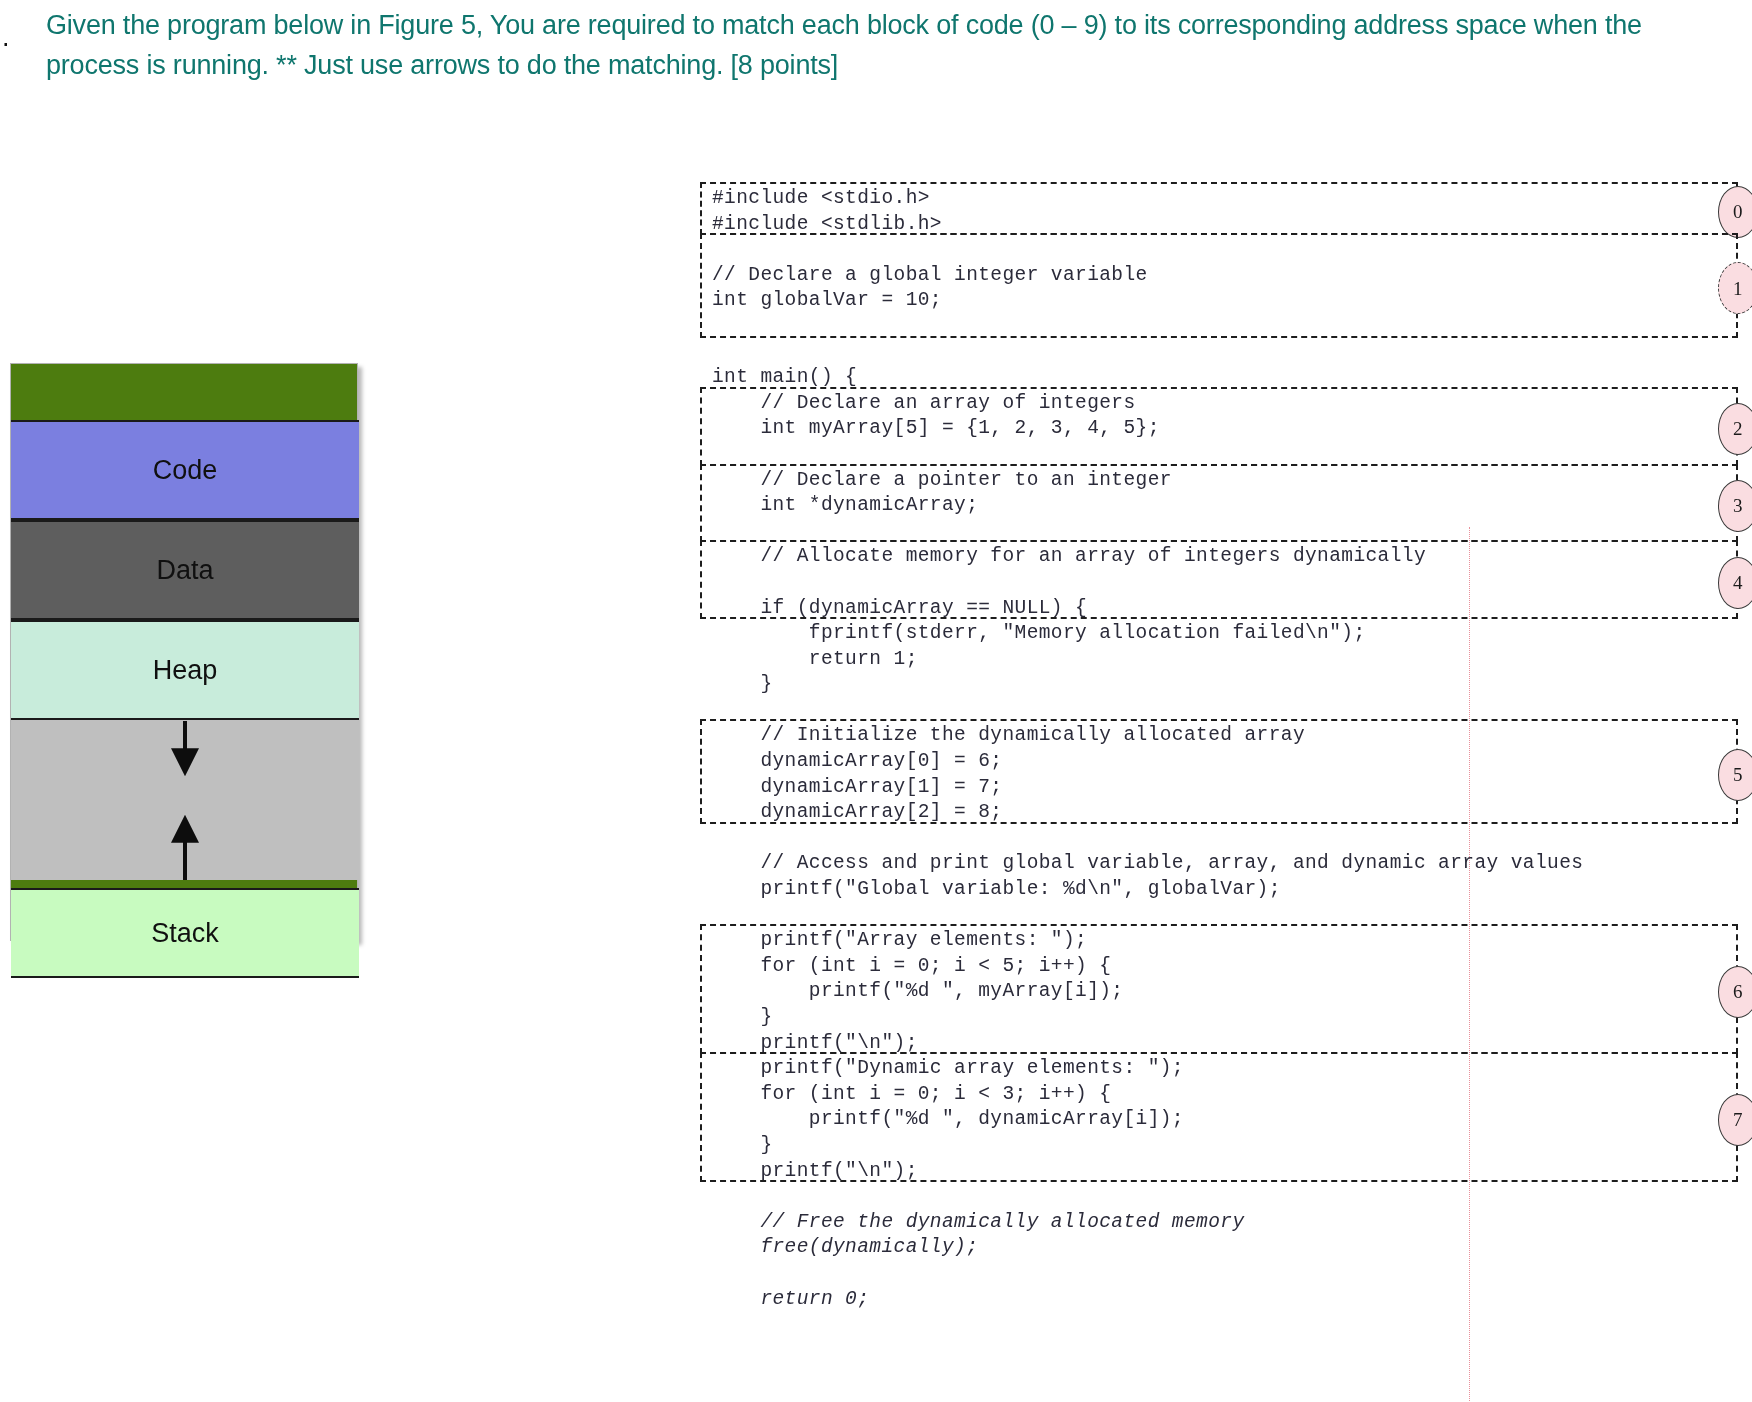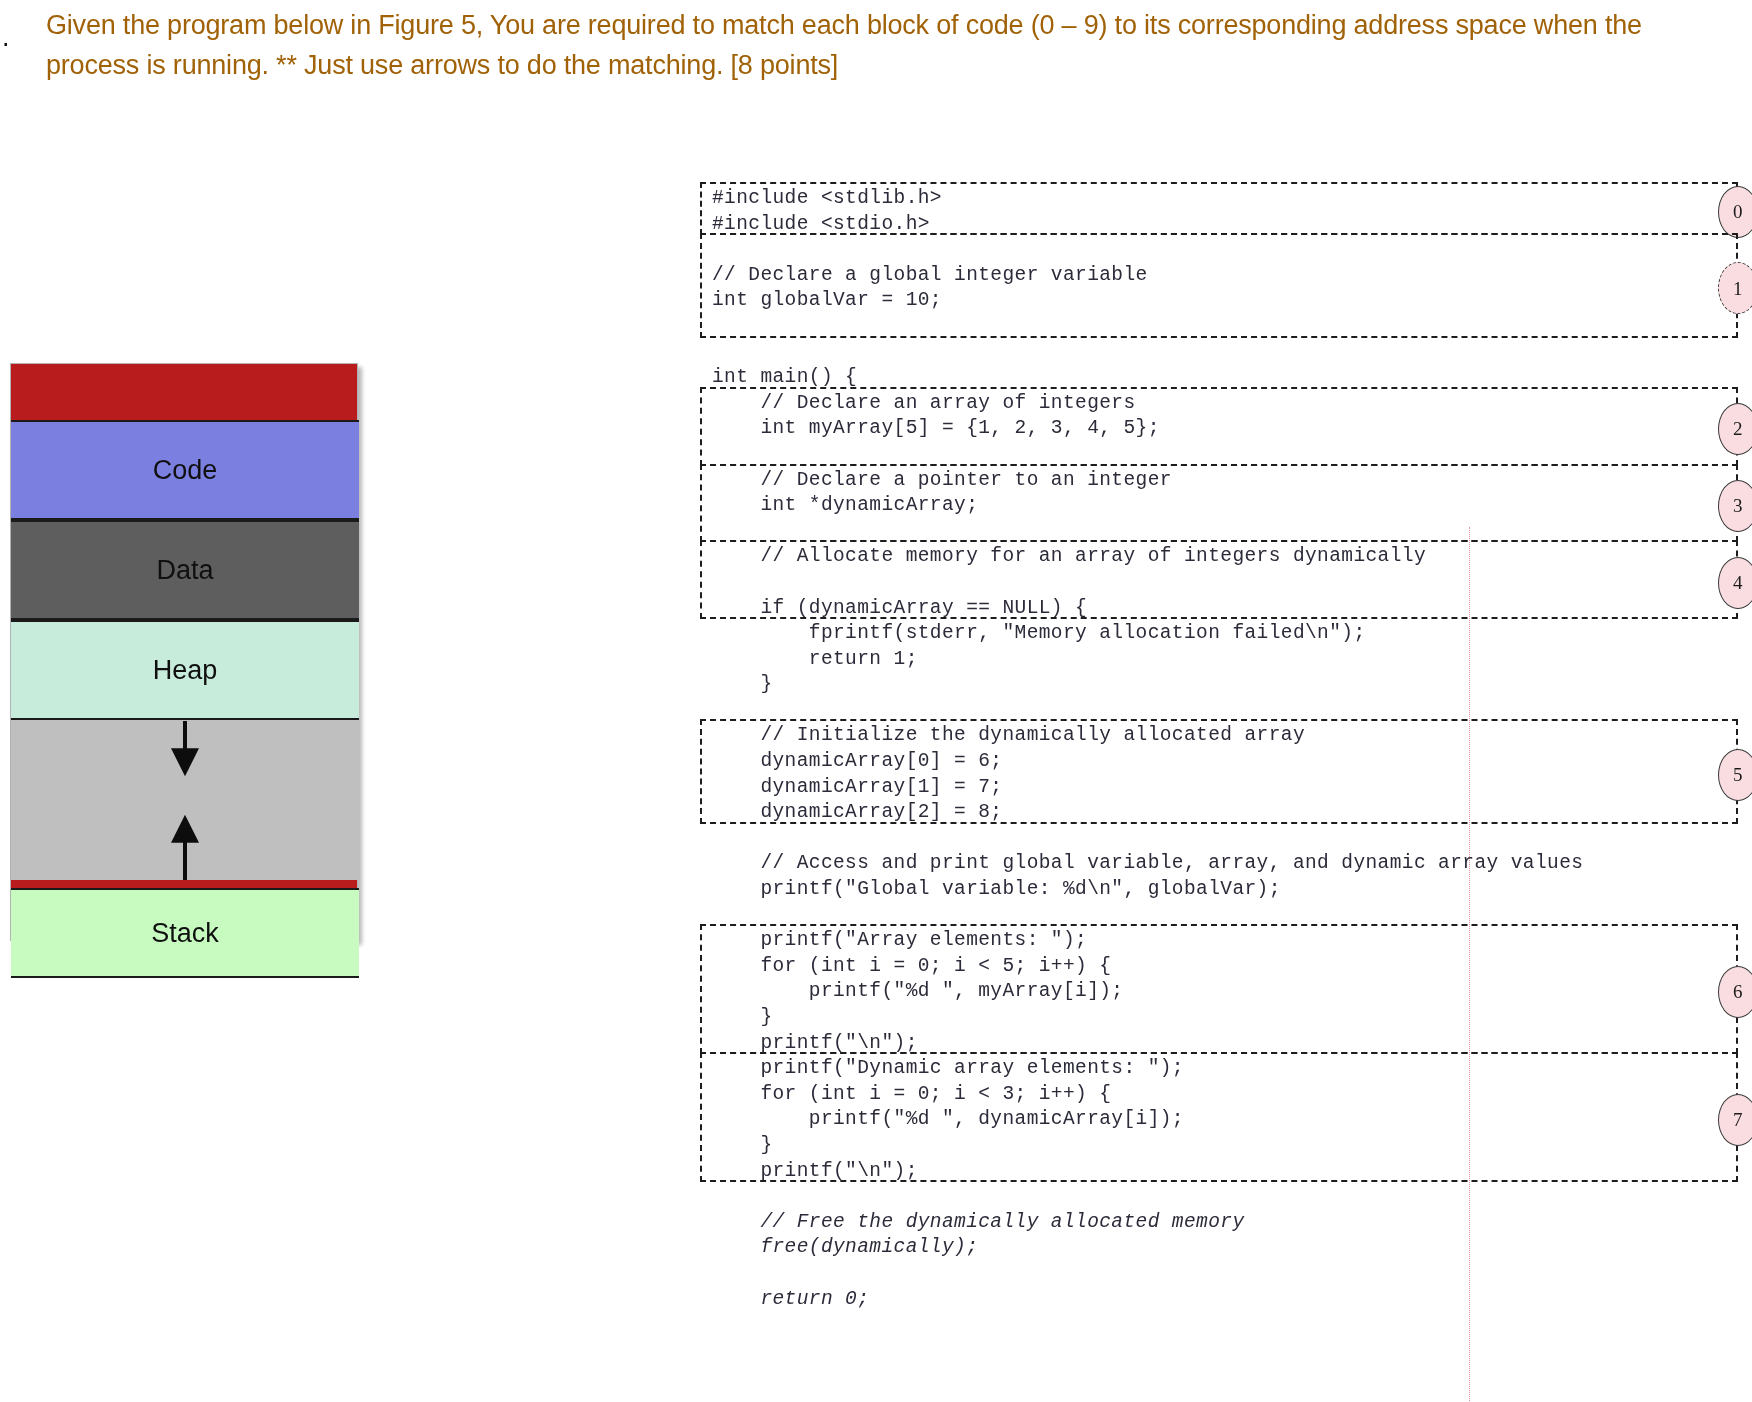--- a/index.html
+++ b/index.html
@@ -26,31 +26,31 @@
     position: absolute;
     left: 2px; top: 18px;
     font-size: 27px;
     color: #111;
     line-height: 1;
   }
   #prompt .ptext {
     margin-left: 46px;
     font-size: 27px;
     line-height: 1.48;
-    color: #a16207;
+    color: #0f766e;
     letter-spacing: -0.2px;
     font-family: "Liberation Sans", sans-serif;
   }
 
   
   #memdiagram {
     position: absolute;
     left: 10px; top: 363px;
     width: 348px; height: 578px;
-    background: #b91c1c;
+    background: #4d7c0f;
     box-shadow: 4px 4px 4px rgba(0,0,0,0.28);
     border: 1px solid #b2b2b2;
   }
   .memband {
     position: absolute;
     left: 0px;
     width: 348px;
     border-top: 2px solid #1a1a1a;
     border-bottom: 2px solid #1a1a1a;
     display: flex;
@@ -161,22 +161,22 @@
       <line x1="174" y1="357" x2="174" y2="397" stroke="#0d0d0d" stroke-width="4" marker-end="url(#arrHead)"></line>
 
       <line x1="174" y1="516" x2="174" y2="466" stroke="#0d0d0d" stroke-width="4" marker-end="url(#arrHead)"></line>
     </svg>
   </div>
 
   <div id="codepanel" class="codearea">
     <div id="indentguide"></div>
     <div id="codebody">
         <div class="group" style="position: relative;">
+          <div class="codeline">#include &lt;stdio.h&gt;</div>
           <div class="codeline">#include &lt;stdlib.h&gt;</div>
-          <div class="codeline">#include &lt;stdio.h&gt;</div>
           <div class="dashbox" style="left: -12px; top: -4px; width: 1038px; height: 53.2px;"></div>
           <div class="badge" style="right: -16px; top: -0.4px;">0</div>
         </div>
         <div class="group" style="position: relative;">
           <div class="blankline"></div>
           <div class="codeline">// Declare a global integer variable</div>
           <div class="codeline">int globalVar = 10;</div>
           <div class="blankline"></div>
           <div class="dashbox" style="left: -12px; top: -4px; width: 1038px; height: 104.4px;"></div>
           <div class="badge dashed" style="right: -16px; top: 25.2px;">1</div>

